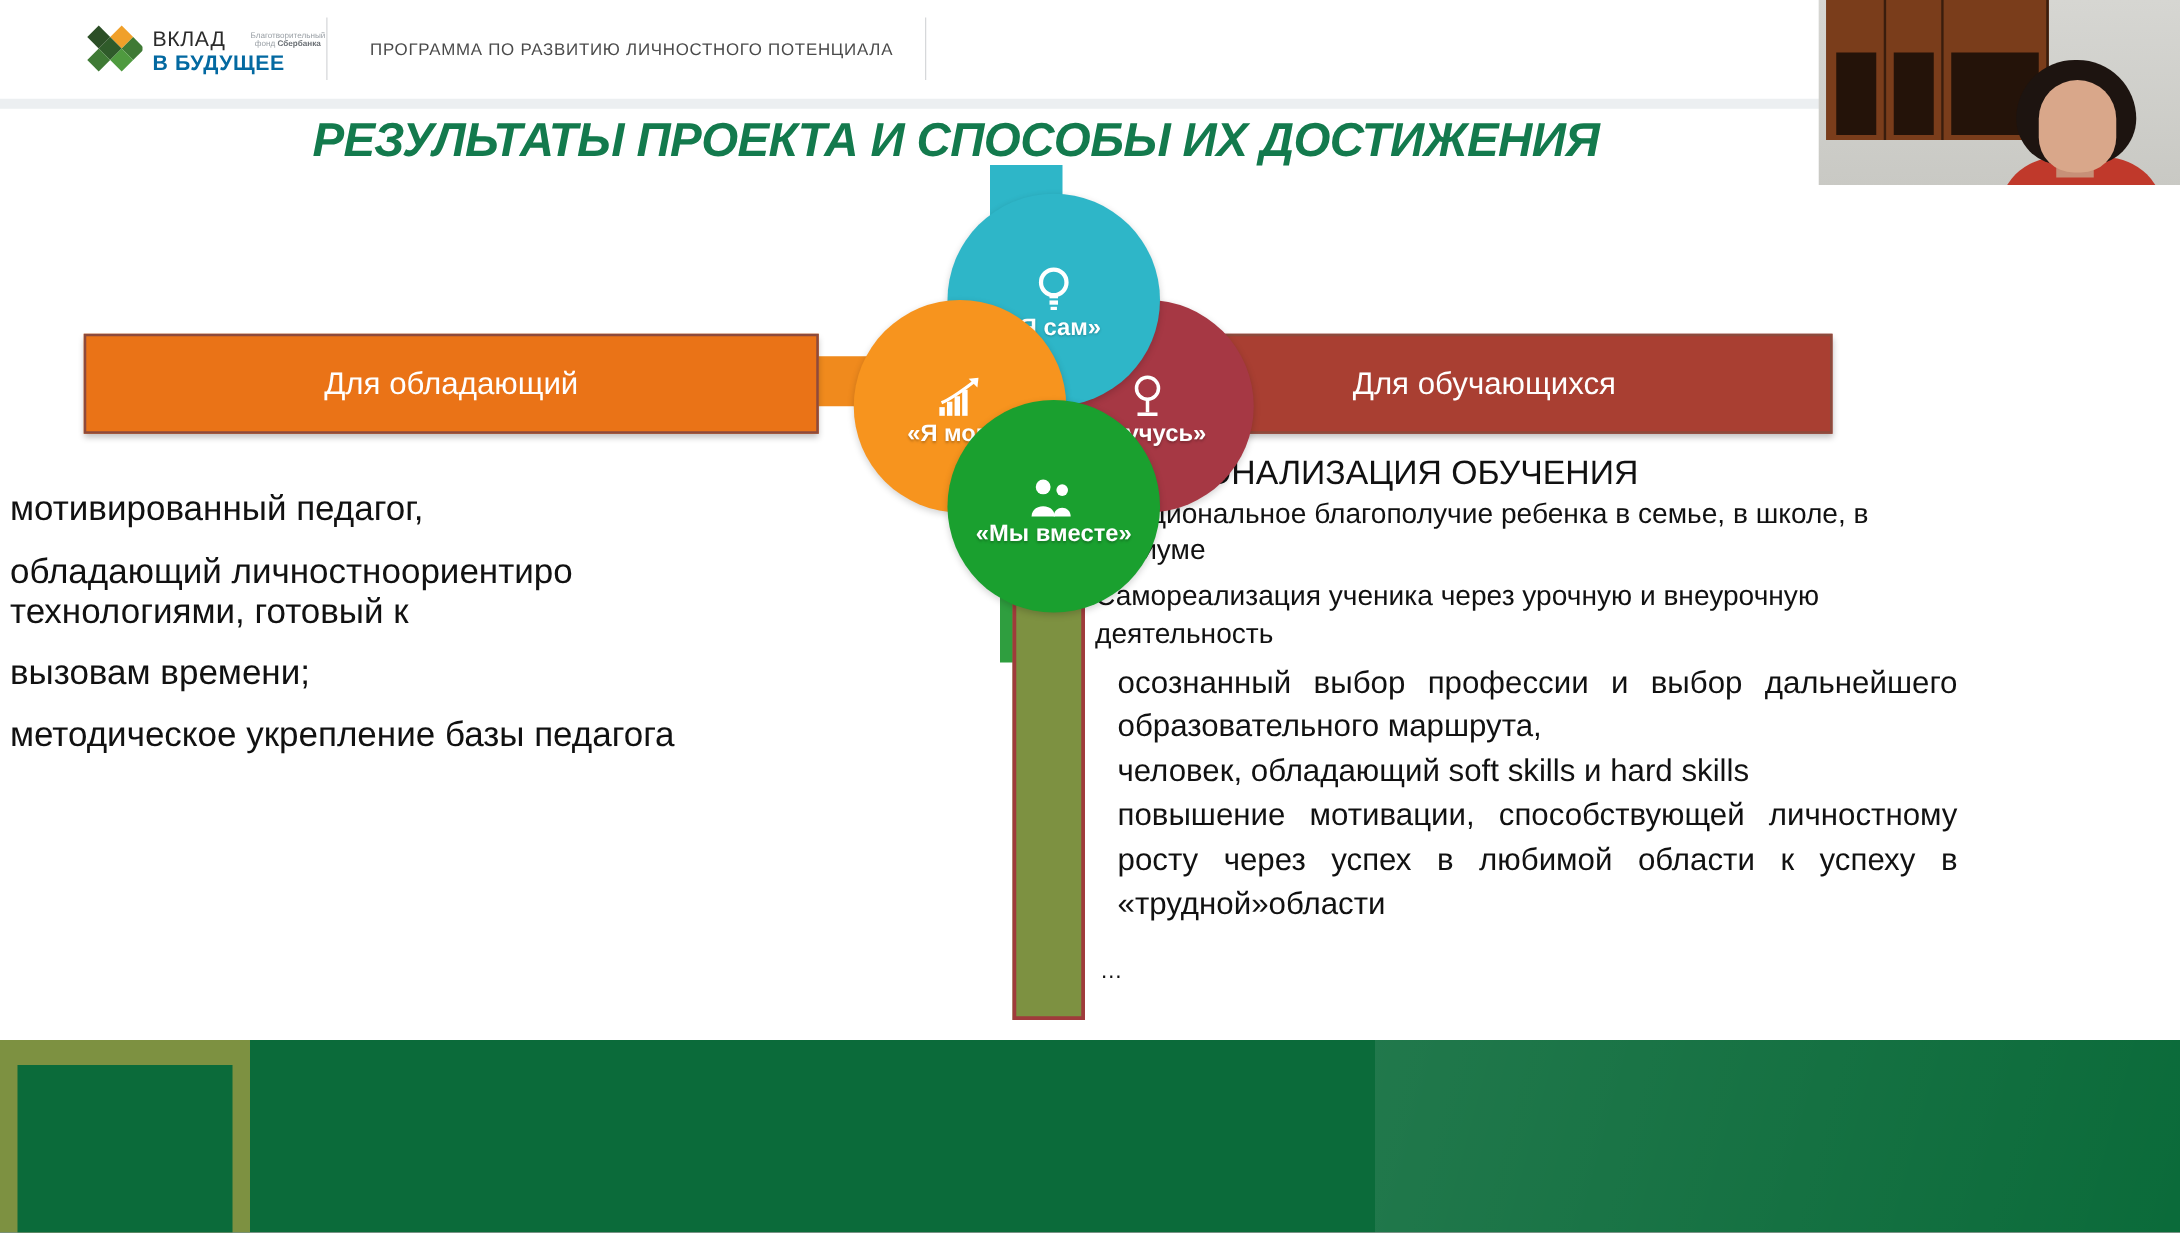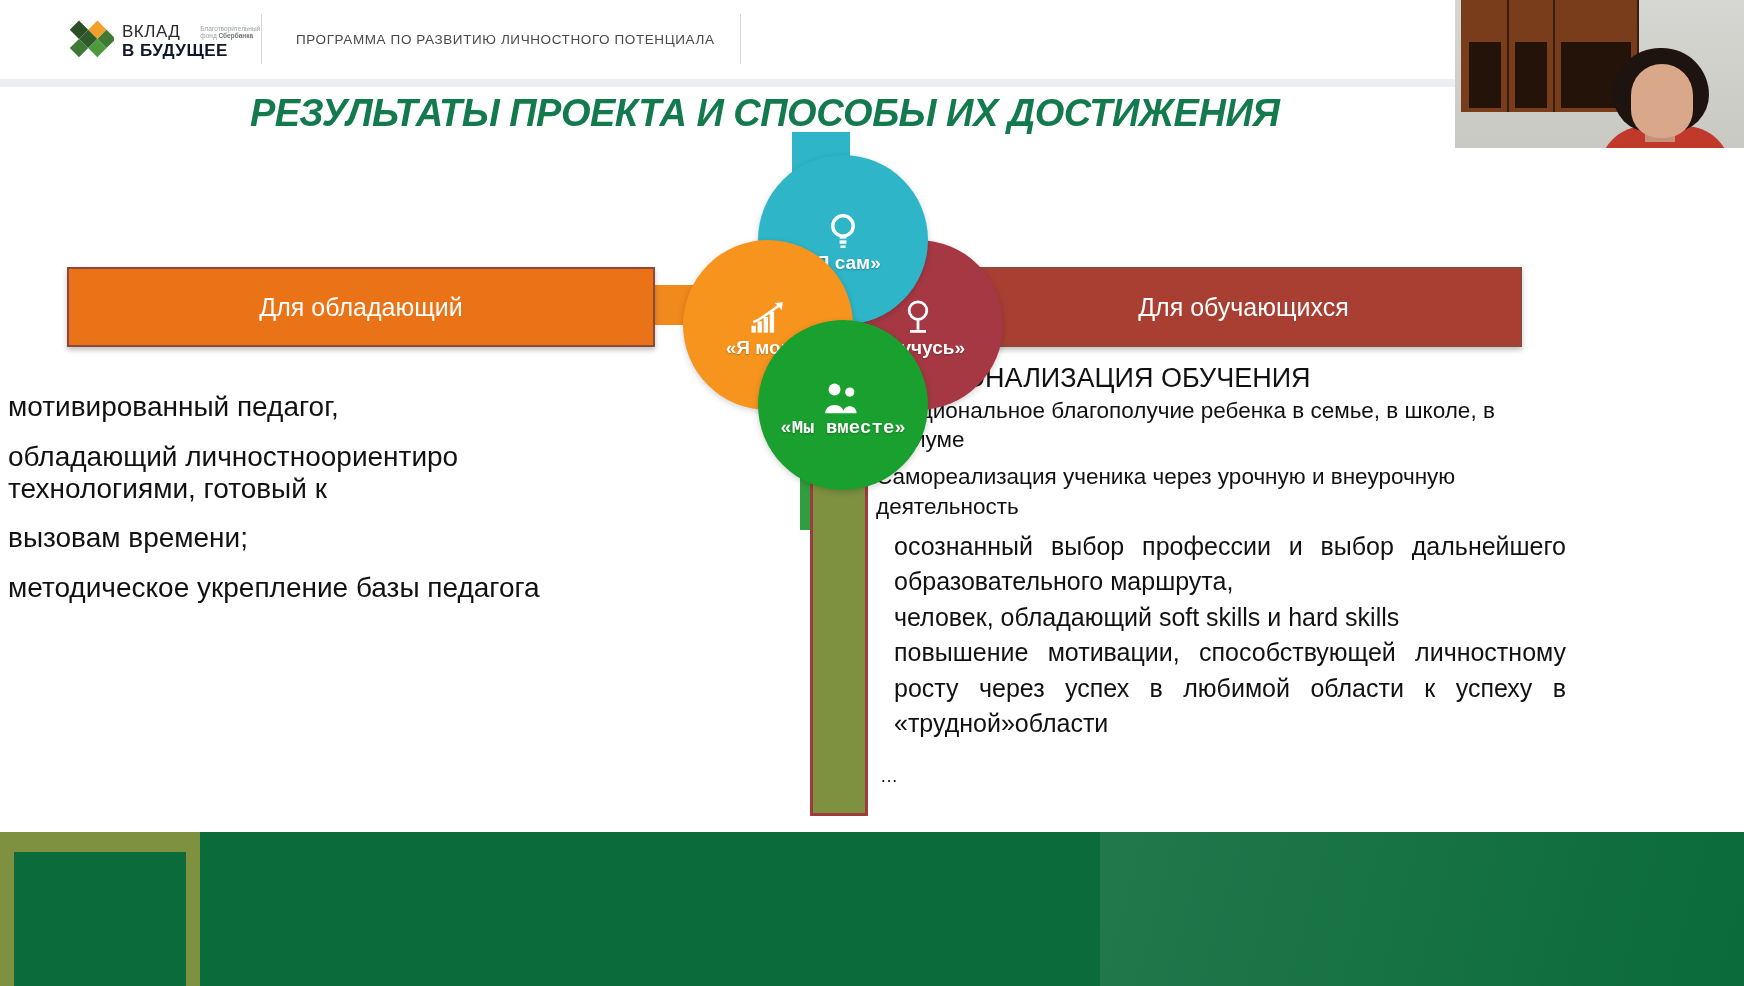--- a/index.html
+++ b/index.html
@@ -6,25 +6,25 @@
   body{width:1744px;height:986px;overflow:hidden;font-family:"Liberation Sans",sans-serif;}
   .stage{position:relative;width:1744px;height:986px;background:#ffffff;overflow:hidden;}
 
   
   .slide{position:absolute;left:0;top:0;width:1744px;height:920px;background:#fff;}
   .hdr{position:absolute;left:0;top:0;width:1744px;height:79px;background:#ffffff;}
   .hdr-underline{position:absolute;left:0;top:79px;width:1744px;height:8px;background:#eceff1;}
   .logo-wrap{position:absolute;left:68px;top:18px;width:185px;height:46px;display:flex;align-items:center;gap:8px;}
   .logo-mark{width:46px;height:46px;position:relative;flex:0 0 auto;}
   .logo-text{display:flex;flex-direction:column;justify-content:center;line-height:1;}
-  .logo-l1{display:flex;align-items:flex-start;gap:20px;}
+  .logo-l1{display:flex;align-items:flex-start;gap:20px;text-align:center;}
   .logo-vklad{font-size:17px;font-weight:400;color:#2b2b2b;letter-spacing:.5px;font-family:"Liberation Sans Narrow","Liberation Sans",sans-serif;}
   .logo-sub{font-size:6.5px;color:#9aa0a6;line-height:1.15;padding-top:2px;max-width:70px;}
   .logo-sub b{color:#6b7075;}
-  .logo-bud{font-size:17px;font-weight:bold;color:#0f172a;letter-spacing:.5px;margin-top:2px;}
+  .logo-bud{font-size:17px;font-weight:bold;color:#0369a1;letter-spacing:.5px;margin-top:2px;}
   .hdr-sep{position:absolute;top:14px;width:1px;height:50px;background:#d6d8da;}
   .hdr-item{position:absolute;top:32px;font-size:13.5px;letter-spacing:.6px;color:#4a4a4a;white-space:nowrap;
             font-family:"Liberation Sans Narrow","Liberation Sans",sans-serif;}
   .hdr-item.caps{text-transform:uppercase;}
 
   
   .title{position:absolute;left:250px;top:92px;font-size:38px;font-weight:bold;font-style:italic;
          color:#137a4d;letter-spacing:-0.5px;white-space:nowrap;font-family:"Liberation Sans",sans-serif;}
 
   
@@ -36,27 +36,27 @@
 
   
   .circles{position:absolute;left:683px;top:155px;width:280px;height:290px;}
   .circ{position:absolute;width:170px;height:170px;border-radius:50%;display:flex;flex-direction:column;
         align-items:center;justify-content:center;color:#fff;box-shadow:0 2px 6px rgba(0,0,0,.18);}
   .circ .lbl{font-size:19px;font-weight:bold;text-shadow:0 1px 2px rgba(0,0,0,.25);margin-top:2px;white-space:nowrap;}
   .circ .ico{height:44px;display:flex;align-items:flex-end;justify-content:center;}
   .c-sam{left:75px;top:0;background:#2eb6c8;z-index:3;}
   .c-mogu{left:0;top:85px;background:#f7941e;z-index:4;}
   .c-uchus{left:150px;top:85px;background:#a63844;z-index:2;}
-  .c-vmeste{left:75px;top:165px;background:#1aa02f;z-index:5;font-family:Liberation Mono, monospace;}
+  .c-vmeste{left:75px;top:165px;background:#1aa02f;z-index:5;}
 
   
   .box{position:absolute;display:flex;align-items:center;justify-content:center;color:#fff;
        font-size:25px;border:2px solid #8d4a3c;box-shadow:0 3px 5px rgba(0,0,0,.25);}
   .box-left{left:67px;top:267px;width:584px;height:76px;background:#ea7317;}
-  .box-right{left:965px;top:267px;width:553px;height:76px;background:#a93f32;text-align:right;}
+  .box-right{left:909px;top:267px;width:553px;height:76px;background:#a93f32;text-align:right;}
 
   
   .left-text{position:absolute;left:8px;top:382px;width:740px;color:#111;
              font-family:"Liberation Sans Narrow","Liberation Sans",sans-serif;}
   .left-text .ln{font-size:28px;line-height:1.78;white-space:nowrap;}
 
   .right-text{position:absolute;left:876px;top:362px;width:690px;color:#111;}
   .rt-head{font-size:27px;line-height:1.25;padding-left:14px;font-family:"Liberation Sans",sans-serif;}
   .rt-p{font-size:22.5px;line-height:1.3;font-family:"Liberation Sans Narrow","Liberation Sans",sans-serif;}
   .rt-just{font-size:25px;line-height:1.42;text-align:justify;padding-left:18px;

